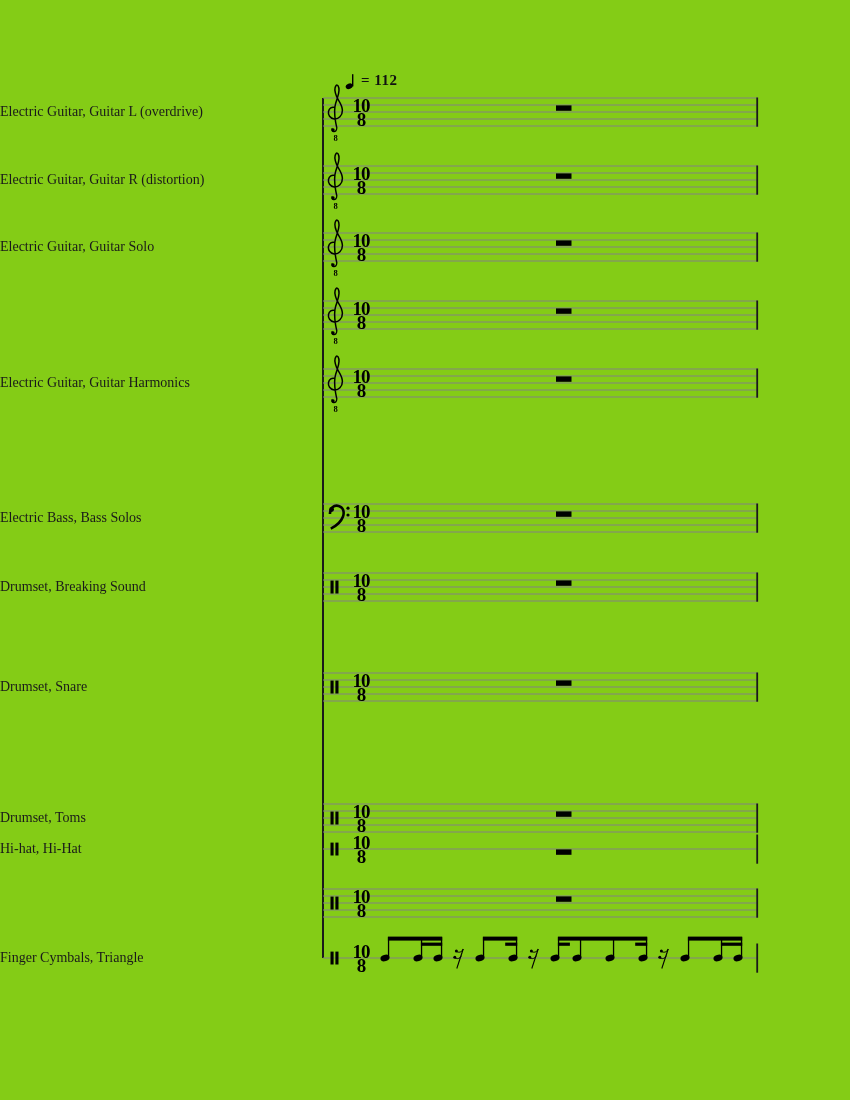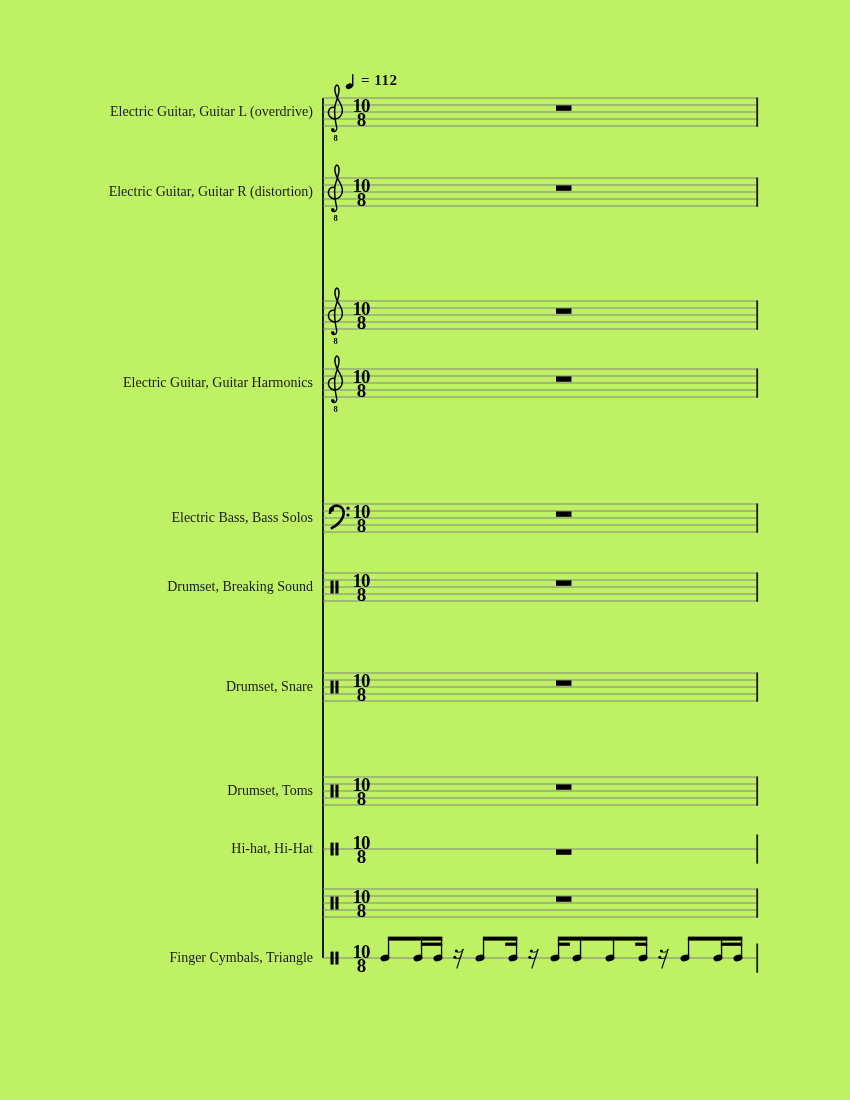--- a/index.html
+++ b/index.html
@@ -1,23 +1,23 @@
 <!DOCTYPE html>
 <html><head>
 <meta charset="utf-8">
 <style>
   html,body{margin:0;padding:0;background:#fff;}
-  .page{position:relative;width:850px;height:1100px;background:#bef264;overflow:hidden;
+  .page{position:relative;width:850px;height:1100px;background:#84cc16;overflow:hidden;
         font-family:"Liberation Serif",serif;color:#111;}
   .tempo{position:absolute;left:345px;top:70px;height:20px;display:flex;align-items:center;gap:5px;}
   .tempo b{font-size:15px;font-weight:bold;letter-spacing:.5px;}
   .sys-barline{position:absolute;left:322px;top:98px;width:1.6px;height:860px;background:#1a1a1a;}
   .row{position:absolute;left:0;width:850px;height:80px;}
   .row .label{position:absolute;left:0;top:31px;width:313px;height:18px;line-height:18px;
-              text-align:right;font-size:14px;color:#1a1a1a;white-space:nowrap;}
+              font-size:14px;color:#1a1a1a;white-space:nowrap;}
   .row svg.staff{position:absolute;left:323px;top:0;width:436px;height:80px;overflow:visible;}
   .ts-num{font-family:"Liberation Serif",serif;font-weight:bold;font-size:19px;letter-spacing:-1px;}
   .oct8{font-family:"Liberation Serif",serif;font-weight:bold;font-size:8.5px;}
 </style>
 </head>
 <body>
 
 <div class="page">
 
   <svg width="0" height="0" style="position:absolute" aria-hidden="true">
@@ -76,31 +76,41 @@
     <div class="label">Electric Guitar, Guitar L (overdrive)</div>
     <svg class="staff" viewBox="0 0 436 80">
       <use href="#staff5"></use>
       <use href="#clef-treble" transform="translate(2,0)"></use>
       <use href="#ts"></use>
       <use href="#wrest5"></use>
       <use href="#endbar"></use>
     </svg>
   </div>
 
-  <div class="row" style="top:152px">
+  <div class="row" style="top:140px">
     <div class="label">Electric Guitar, Guitar R (distortion)</div>
     <svg class="staff" viewBox="0 0 436 80">
       <use href="#staff5"></use>
       <use href="#clef-treble" transform="translate(2,0)"></use>
       <use href="#ts"></use>
       <use href="#wrest5"></use>
       <use href="#endbar"></use>
     </svg>
   </div>
 
+  <div class="row" style="top:207px">
+    <div class="label">Electric Guitar, Guitar Solo</div>
+    <svg class="staff" viewBox="0 0 436 80">
+      <use href="#staff5"></use>
+      <use href="#clef-treble" transform="translate(2,0)"></use>
+      <use href="#ts"></use>
+      <use href="#wrest5"></use>
+      <use href="#endbar"></use>
+    </svg>
+  </div>
 
   <div class="row" style="top:275px">
     <svg class="staff" viewBox="0 0 436 80">
       <use href="#staff5"></use>
       <use href="#clef-treble" transform="translate(2,0)"></use>
       <use href="#ts"></use>
       <use href="#wrest5"></use>
       <use href="#endbar"></use>
     </svg>
   </div>
@@ -144,21 +154,21 @@
     <div class="label">Drumset, Snare</div>
     <svg class="staff" viewBox="0 0 436 80">
       <use href="#staff5"></use>
       <use href="#clef-perc"></use>
       <use href="#ts"></use>
       <use href="#wrest5"></use>
       <use href="#endbar"></use>
     </svg>
   </div>
 
-  <div class="row" style="top:751px">
+  <div class="row" style="top:778px">
     <div class="label">Drumset, Toms</div>
     <svg class="staff" viewBox="0 0 436 80">
       <use href="#staff5"></use>
       <use href="#clef-perc"></use>
       <use href="#ts"></use>
       <use href="#wrest5"></use>
       <use href="#endbar"></use>
     </svg>
   </div>
 

